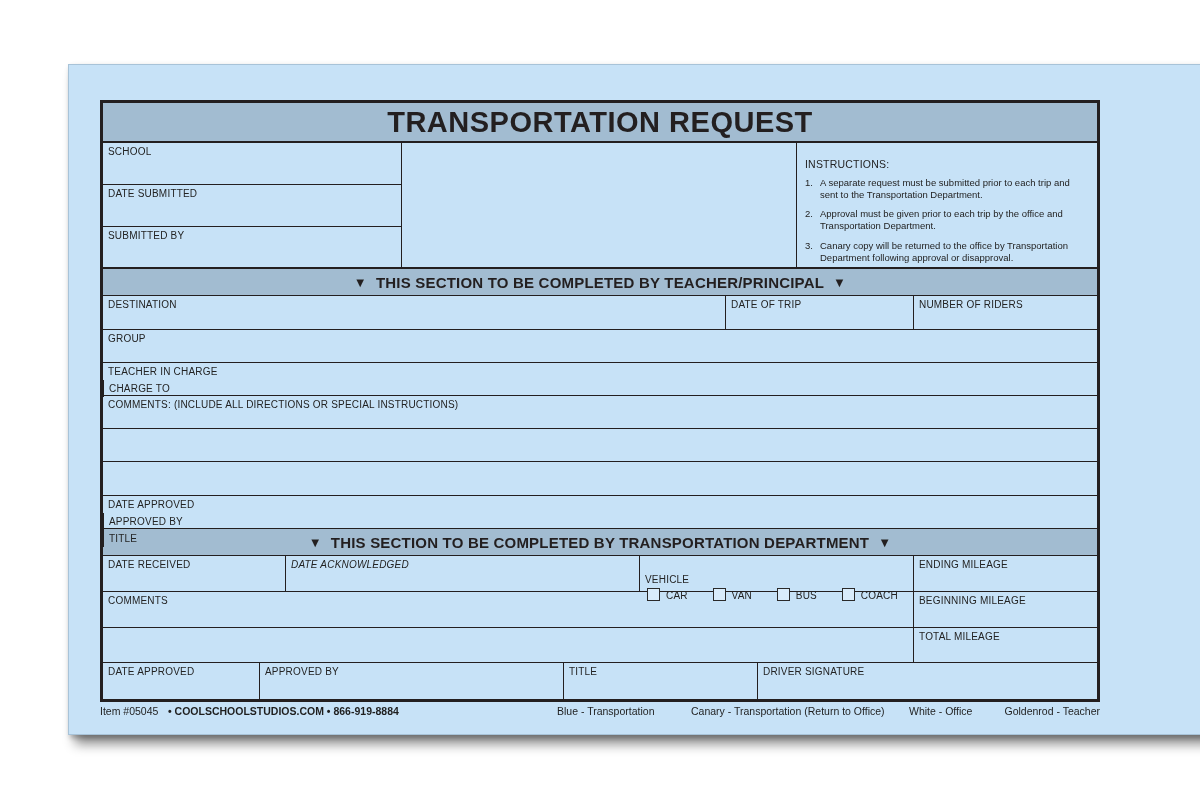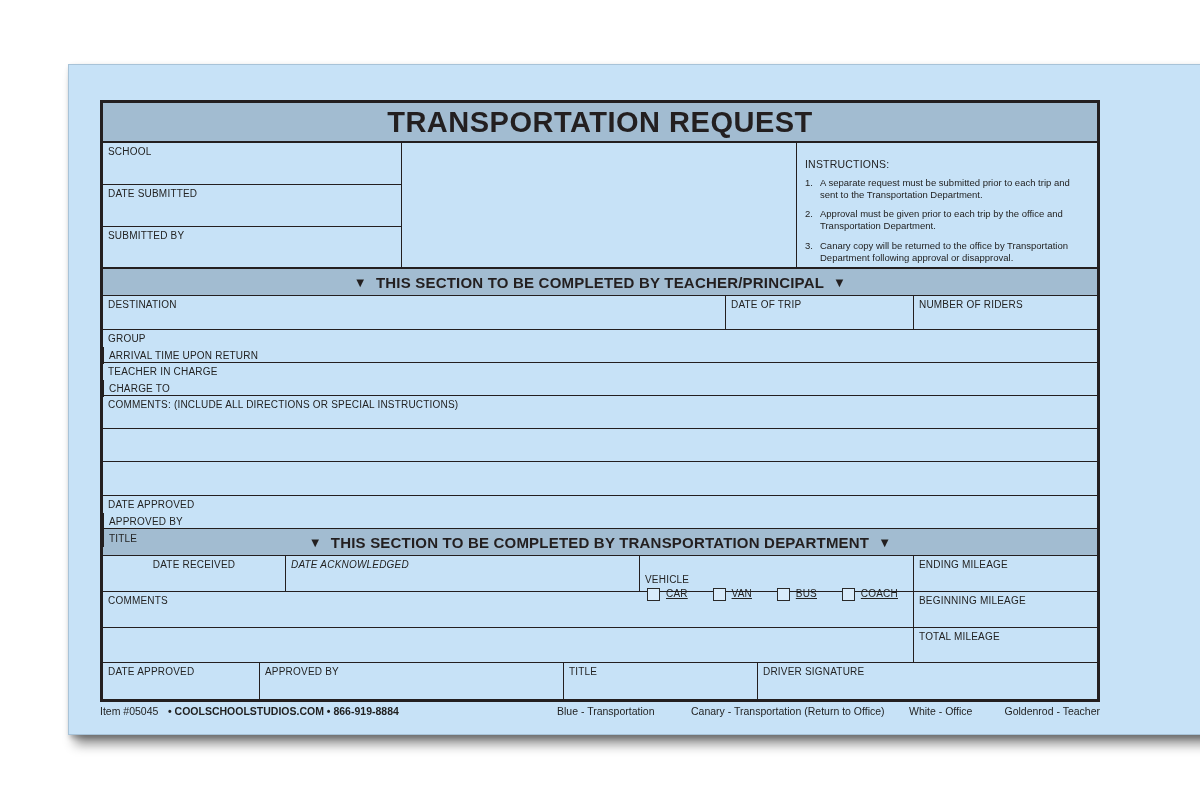--- a/index.html
+++ b/index.html
@@ -37,28 +37,28 @@
 
   .row { display:flex; border-bottom:1.5px solid #231f20; }
   .row:last-child { border-bottom:none; }
   .cell { padding:3px 5px; font-size:10px; letter-spacing:0.2px; color:#232323; }
   .row .cell + .cell { border-left:1.5px solid #231f20; }
 
   .h33 { height:33px;flex-direction:column; } .h34 { height:34px; } .h36 { height:36px; } .h35 { height:35px; }
 
   .w622 { width:622px; } .w188 { width:188px; } .wfill { flex:1; }
   .w214 { width:213px; } .w405 { width:406px; }
-  .w182 { width:182px;text-align:center; } .w354 { width:354px;font-style:italic; } .w274 { width:274px; }
+  .w182 { width:182px; } .w354 { width:354px;font-style:italic; } .w274 { width:274px; }
   .w810 { width:810px; }
   .w156 { width:156px; } .w304 { width:304px; } .w194 { width:194px; }
 
   .vehicle-cell { padding:18px 5px 0 5px; }
   .vrow { display:flex; align-items:center; margin-top:3px; padding:0 10px 0 2px;
     justify-content:space-between; }
-  .vopt { display:flex; align-items:flex-start;text-decoration:underline; }
+  .vopt { display:flex; align-items:flex-end; }
   .vbox { width:13px; height:13px; border:1.5px solid #2a2a2a; background:#d9ecfb;
     margin-right:6px; }
   .vlabel { font-size:10px; letter-spacing:0.2px; }
 
   .footer { position:absolute; left:31px; top:640px; width:1000px; height:16px;
     font-size:10.5px; color:#1e1e1e; }
   .footer span { position:absolute; top:0; white-space:nowrap; }
   .f-item { left:0; }
   .f-brand { left:68px; font-weight:bold; }
   .f-blue { left:457px; }
@@ -121,23 +121,20 @@
         </div>
         <div class="cell wfill">
           <span>NUMBER OF RIDERS</span>
         </div>
       </div>
 
       <div class="row h33">
         <div class="cell w622">
           <span>GROUP</span>
         </div>
-        <div class="cell wfill">
-          <span>ARRIVAL TIME UPON RETURN</span>
-        </div>
       </div>
 
       <div class="row h33">
         <div class="cell w622">
           <span>TEACHER IN CHARGE</span>
         </div>
         <div class="cell wfill">
           <span>CHARGE TO</span>
         </div>
       </div>

